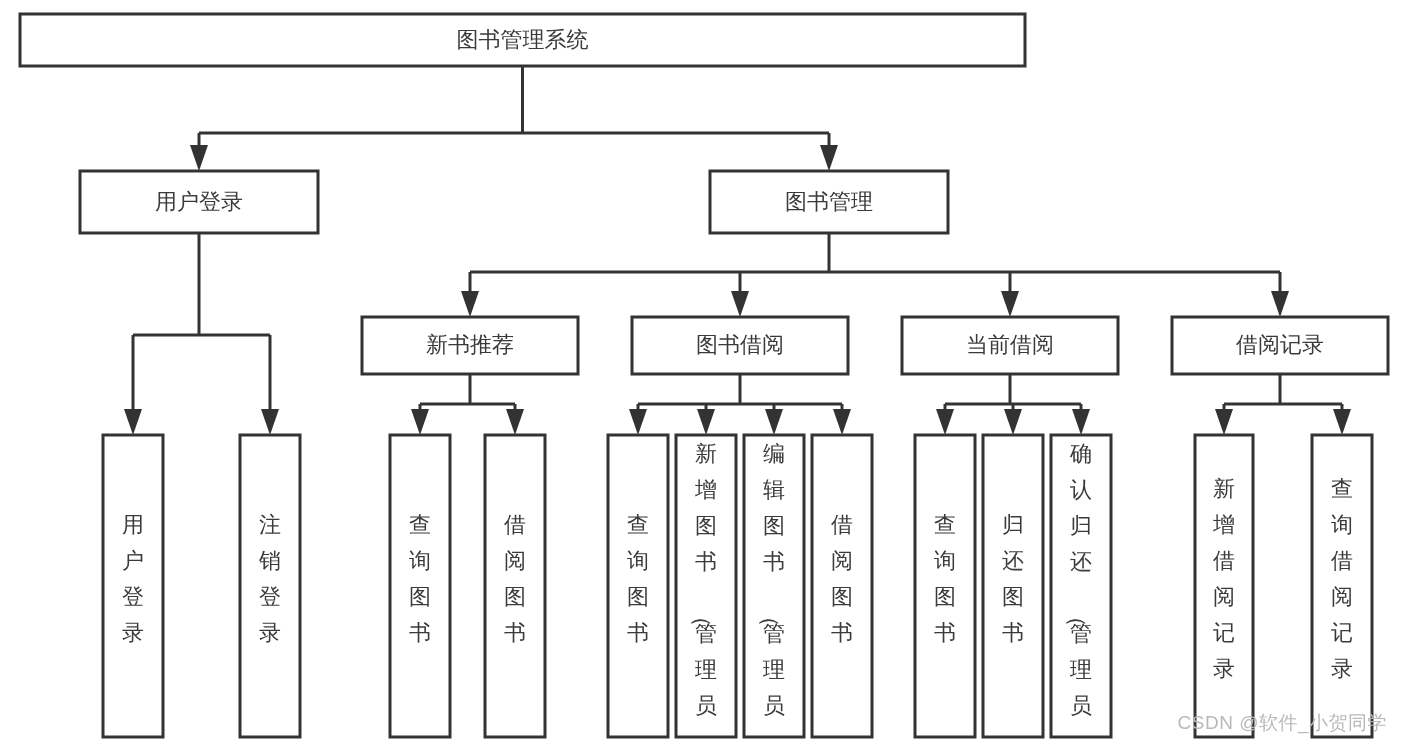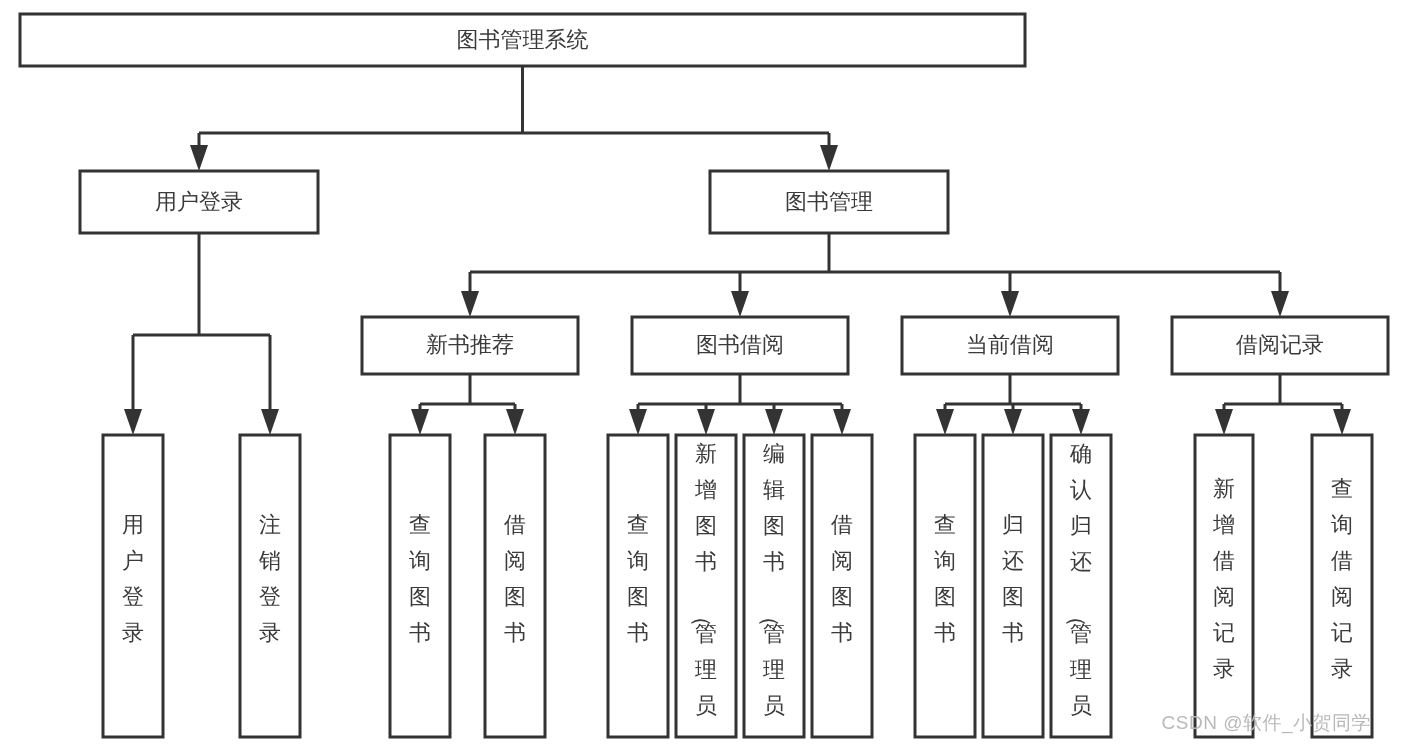--- a/index.html
+++ b/index.html
@@ -50,21 +50,21 @@
     dominant-baseline: middle;
   }
   .node-label-vertical {
     fill: #3a3a3a;
     font-family: "Liberation Sans", "DejaVu Sans", sans-serif;
     font-size: 22px;
     text-anchor: middle;
   }
   .watermark {
     position: absolute;
-    right: 34px;
+    right: 18px;
     bottom: 6px;
     font-family: "Liberation Sans", "DejaVu Sans", sans-serif;
     font-size: 19px;
     color: #b9b9b9;
     letter-spacing: 0.5px;
     white-space: nowrap;
     user-select: none;
   }
 </style>
 </head>

